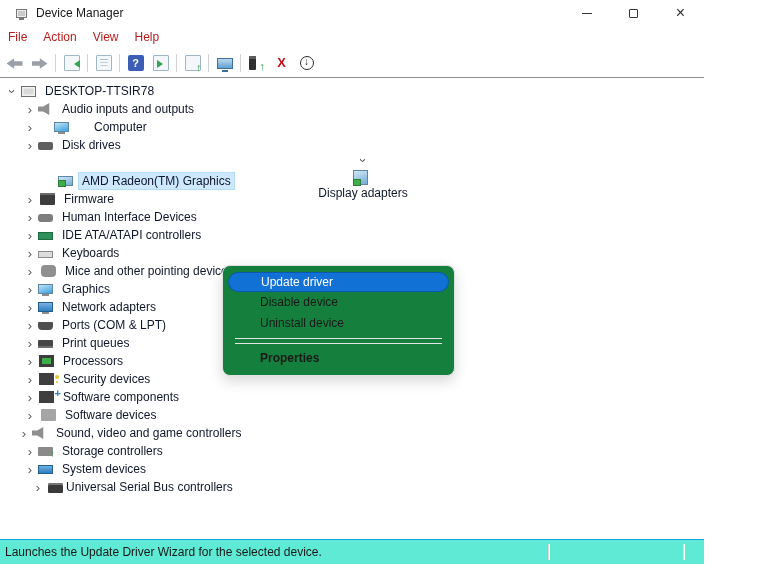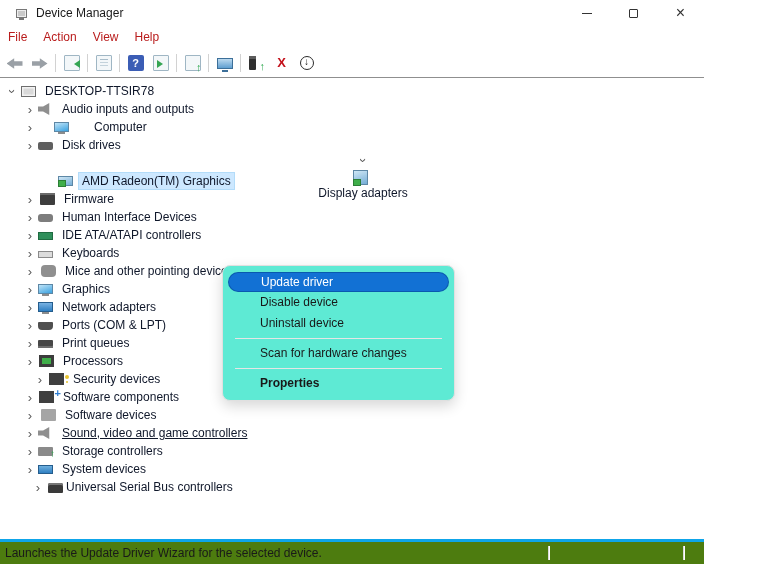--- a/index.html
+++ b/index.html
@@ -74,28 +74,28 @@
   .i-security::after { content:""; position:absolute; right:-5px; top:2px; width:4px; height:4px; border-radius:50%; background:#e8c430; box-shadow:0 5px 0 -1px #e8c430; }
   .i-software-component { background:#3f3f3f; width:8px; height:12px; margin-left:1px; }
   .i-software-component::after { content:"+"; position:absolute; right:-7px; top:-4px; color:#2d7dd2; font-weight:bold; font-size:11px; }
   .i-software-device { background:#a5a5a5; width:8px; height:12px; margin-left:3px; border-radius:1px; }
   .i-storage { background:#8a8a8a; height:9px; margin-top:1px; border-radius:1px; }
   .i-storage::after { content:"↑"; position:absolute; right:-2px; bottom:-3px; color:#2ea84f; font-size:10px; font-weight:bold; }
   .i-system { background:linear-gradient(#6fb0de,#2f7fc2); border:1px solid #255d8d; height:9px; margin-top:1px; }
   .i-usb { background:#3a3a3a; height:10px; width:10px; margin:1px 0 0 2px; border-radius:2px 2px 1px 1px; box-shadow:inset 0 2px 0 #777; }
 
   
-  .context-menu { position:absolute; left:222px; top:186px; width:233px; background:#5eead4; border:1px solid #e0e0e0; border-radius:8px; box-shadow:0 5px 14px rgba(0,0,0,0.16); padding:6px 5px; z-index:10; }
+  .context-menu { position:absolute; left:222px; top:186px; width:233px; background:#15803d; border:1px solid #e0e0e0; border-radius:8px; box-shadow:0 5px 14px rgba(0,0,0,0.16); padding:6px 5px; z-index:10; }
   .cm-item { height:21px; line-height:21px; font-size:12px; color:#191919; padding-left:32px; border-radius:10px; }
   .cm-item.hl { color:#fff; border:1px solid rgba(0,60,130,0.45); height:20px; line-height:18px; }
   .cm-item.bold { font-weight:700; }
   .cm-sep { height:1px; background:#e5e5e5; margin:4px 7px; }
 
   
-  .statusbar { position:absolute; left:0; right:0; bottom:0; height:25px; background:#4d7c0f; border-top:3px solid #0ea5e9; display:flex; align-items:center; font-size:12px; color:#191919; padding-left:5px;text-align:center; }
+  .statusbar { position:absolute; left:0; right:0; bottom:0; height:25px; background:#5eead4; border-top:1px solid #0ea5e9; display:flex; align-items:center; font-size:12px; color:#191919; padding-left:5px;text-align:center; }
   .sb-sep { position:absolute; top:4px; bottom:4px; width:1px; background:#dadada; box-shadow:1px 0 0 #fdfdfd; }
 </style>
 </head>
 <body>
 
 <div class="window">
 
   <div class="titlebar">
     <span class="app-icon"></span>
     <span class="title-text">Device Manager</span>
@@ -236,36 +236,36 @@
         <div class="tree-row" style="padding-left: 22px;">
           <span class="chev collapsed"></span>
           <span class="ticon i-printer"></span>
           <span class="tlabel">Print queues</span>
         </div>
         <div class="tree-row" style="padding-left: 22px;">
           <span class="chev collapsed"></span>
           <span class="ticon i-processor"></span>
           <span class="tlabel">Processors</span>
         </div>
-        <div class="tree-row" style="padding-left: 32px;">
+        <div class="tree-row" style="padding-left: 22px;">
           <span class="chev collapsed"></span>
           <span class="ticon i-security"></span>
           <span class="tlabel">Security devices</span>
         </div>
         <div class="tree-row" style="padding-left: 22px;">
           <span class="chev collapsed"></span>
           <span class="ticon i-software-component"></span>
           <span class="tlabel">Software components</span>
         </div>
         <div class="tree-row" style="padding-left: 22px;">
           <span class="chev collapsed"></span>
           <span class="ticon i-software-device"></span>
           <span class="tlabel">Software devices</span>
         </div>
-        <div class="tree-row" style="padding-left: 22px; text-decoration: underline;">
+        <div class="tree-row" style="padding-left: 16px;">
           <span class="chev collapsed"></span>
           <span class="ticon i-sound"></span>
           <span class="tlabel">Sound, video and game controllers</span>
         </div>
         <div class="tree-row" style="padding-left: 22px;">
           <span class="chev collapsed"></span>
           <span class="ticon i-storage"></span>
           <span class="tlabel">Storage controllers</span>
         </div>
         <div class="tree-row" style="padding-left: 22px;">
@@ -277,21 +277,20 @@
           <span class="chev collapsed"></span>
           <span class="ticon i-usb"></span>
           <span class="tlabel">Universal Serial Bus controllers</span>
         </div>
       </div>
     <div class="context-menu" id="context-menu">
         <div class="cm-item hl" style="background: rgb(18, 113, 212);">Update driver</div>
         <div class="cm-item">Disable device</div>
         <div class="cm-item">Uninstall device</div>
         <div class="cm-sep"></div>
-        <div class="cm-item">Scan for hardware changes</div>
         <div class="cm-sep"></div>
         <div class="cm-item bold">Properties</div>
       </div>
   </div>
 
   <div class="statusbar">
     <span>Launches the Update Driver Wizard for the selected device.</span>
     <div class="sb-sep" style="left:548px"></div>
     <div class="sb-sep" style="left:683px"></div>
   </div>

